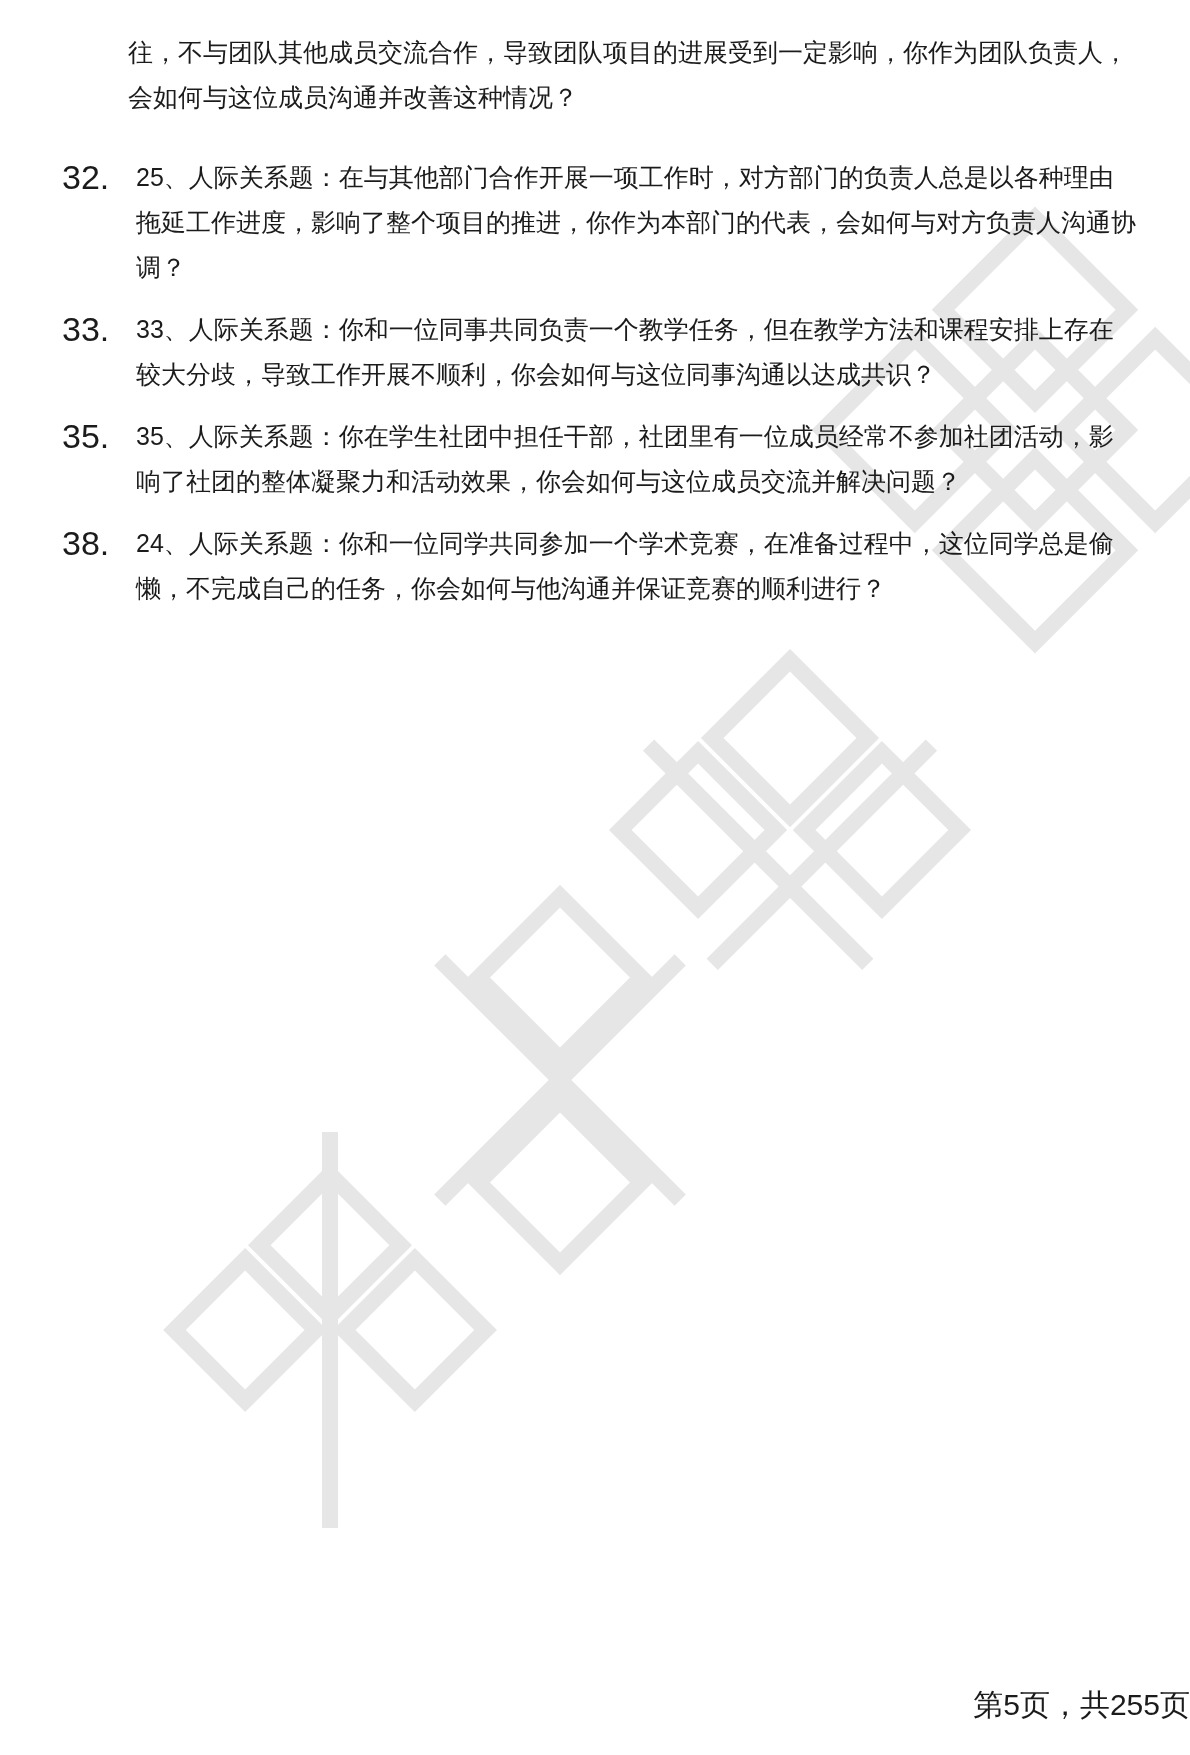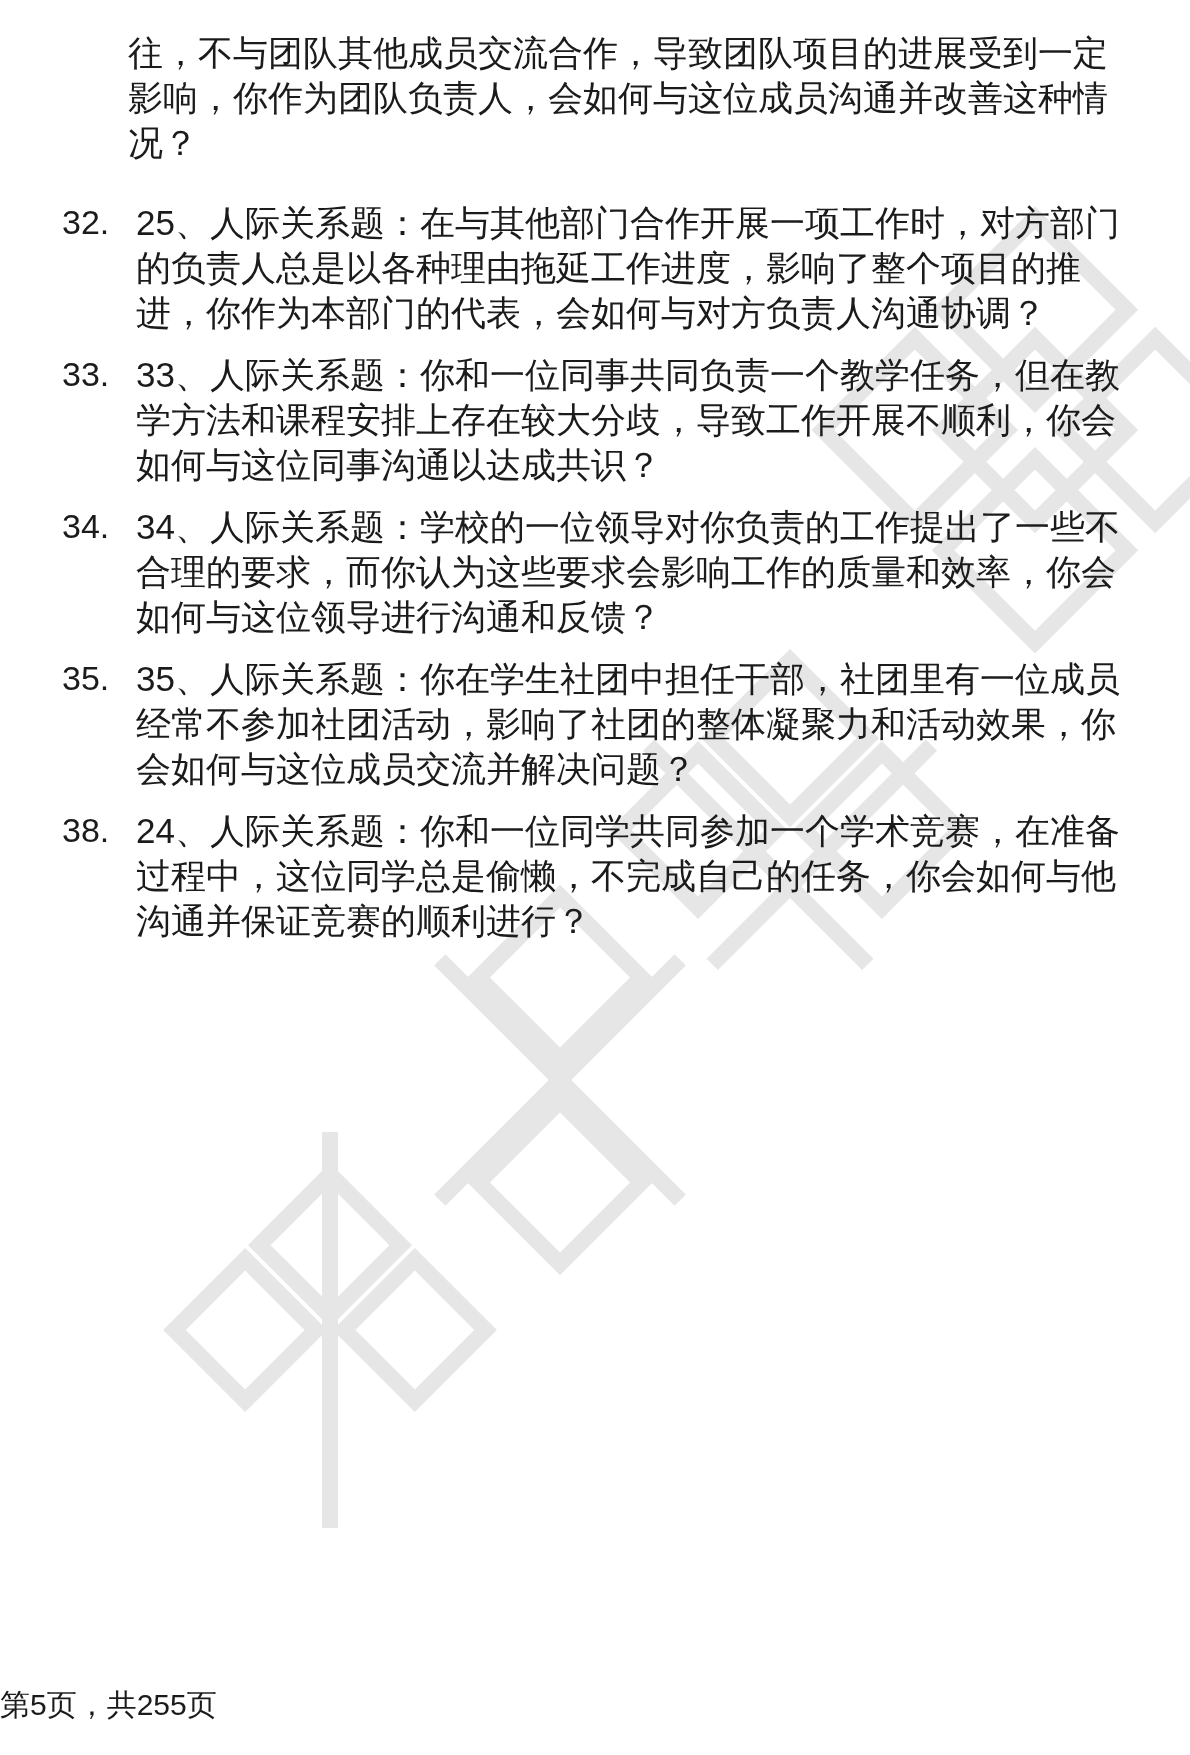--- a/index.html
+++ b/index.html
@@ -23,21 +23,21 @@
     height: 1755px;
     z-index: 0;
     pointer-events: none;
   }
   .content {
     position: relative;
     z-index: 1;
     padding: 30px 60px 0 62px;
   }
   .para, .q-text {
-    font-size: 35px;
+    font-size: 25px;
     line-height: 45px;
     font-weight: 500;
     letter-spacing: 0px;
     text-align: left;
     word-break: break-all;
   }
   .continuation {
     margin: 0 0 35px 66px;
     width: 1002px;
   }
@@ -56,21 +56,21 @@
   }
   .q-text {
     flex: none;
     width: 1002px;
   }
   .footer {
     position: absolute;
     left: 0;
     right: 0;
     top: 1682px;
-    text-align: left;
+    text-align: right;
     font-size: 30px;
     line-height: 45px;
     font-weight: 500;
     z-index: 1;
   }
 </style>
 </head>
 <body>
 
 <svg class="watermark" viewBox="0 0 1190 1755" xmlns="http://www.w3.org/2000/svg" aria-hidden="true">
@@ -112,24 +112,20 @@
   <div class="question">
     <div class="q-num">32.</div>
     <div class="q-text">25、人际关系题：在与其他部门合作开展一项工作时，对方部门的负责人总是以各种理由拖延工作进度，影响了整个项目的推进，你作为本部门的代表，会如何与对方负责人沟通协调？</div>
   </div>
 
   <div class="question">
     <div class="q-num">33.</div>
     <div class="q-text">33、人际关系题：你和一位同事共同负责一个教学任务，但在教学方法和课程安排上存在较大分歧，导致工作开展不顺利，你会如何与这位同事沟通以达成共识？</div>
   </div>
 
-  <div class="question">
-    <div class="q-num">34.</div>
-    <div class="q-text">34、人际关系题：学校的一位领导对你负责的工作提出了一些不合理的要求，而你认为这些要求会影响工作的质量和效率，你会如何与这位领导进行沟通和反馈？</div>
-  </div>
 
   <div class="question">
     <div class="q-num">35.</div>
     <div class="q-text">35、人际关系题：你在学生社团中担任干部，社团里有一位成员经常不参加社团活动，影响了社团的整体凝聚力和活动效果，你会如何与这位成员交流并解决问题？</div>
   </div>
 
 
 
   <div class="question">
     <div class="q-num">38.</div>

